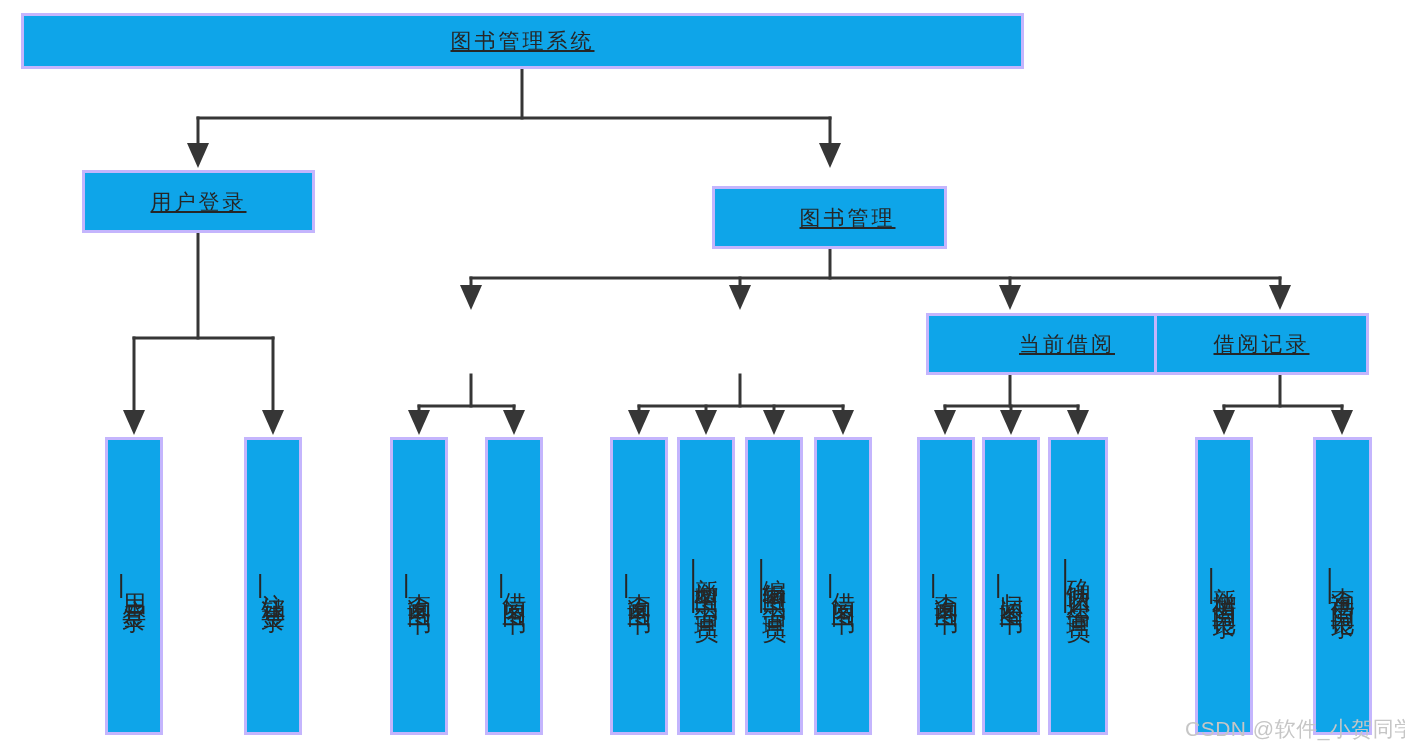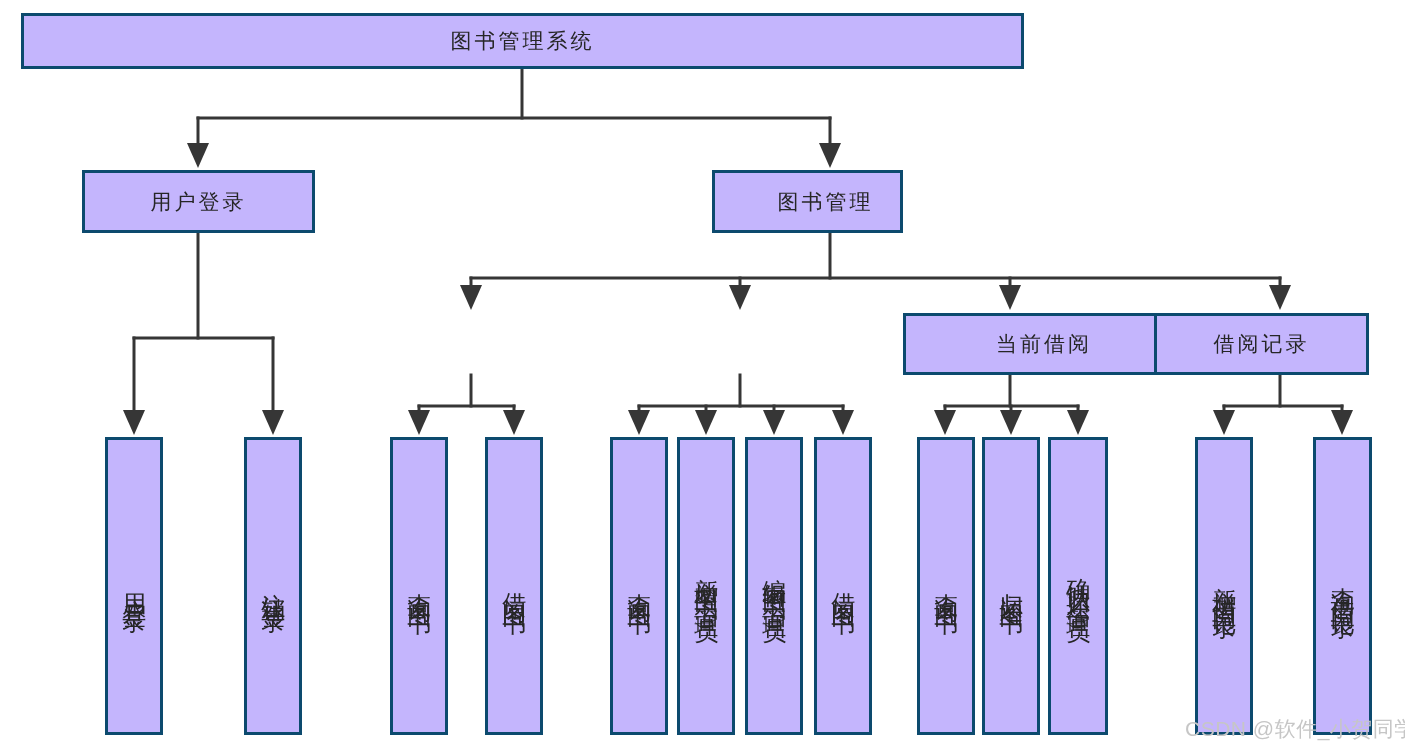--- a/index.html
+++ b/index.html
@@ -7,44 +7,45 @@
     position:relative;
     width:1405px;height:747px;
     background:#ffffff;
     overflow:hidden;
     font-family:"Liberation Sans","DejaVu Sans",sans-serif;
   }
   svg.wires{position:absolute;left:0;top:0;z-index:1;}
   .box{
     position:absolute;
     box-sizing:border-box;
-    background:#c4b5fd;
-    border:3px solid #0c4a6e;
+    background:#0ea5e9;
+    border:3px solid #c4b5fd;
     display:flex;align-items:center;justify-content:center;
     color:#262626;
     z-index:2;
+    text-decoration:underline;
   }
   .hlabel{font-size:21px;letter-spacing:3px;white-space:nowrap;}
   .leaf{width:58px;height:298px;}
   .vtext{
     writing-mode:vertical-rl;
     text-orientation:mixed;
     font-size:24px;
     letter-spacing:6px;
     line-height:1.1;
     color:#262626;
     white-space:nowrap;
   }
   
   #n-root {left:21px;  top:13px;  width:1003px; height:56px;}
   #n-user {left:82px;  top:170px; width:233px;  height:63px;}
-  #n-mgmt {left:712px; top:170px; width:191px;  height:63px;padding-left:36px;}
+  #n-mgmt {left:712px; top:186px; width:235px;  height:63px;padding-left:36px;}
   #g0 {left:363px;  top:313px; width:217px; height:62px;}
   #g1 {left:633px;  top:313px; width:215px; height:62px;}
-  #g2 {left:903px;  top:313px; width:258px; height:62px;padding-left:24px;}
+  #g2 {left:926px;  top:313px; width:258px; height:62px;padding-left:24px;}
   #g3 {left:1154px; top:313px; width:215px; height:62px;}
   #u0  {left:105px;  top:437px;}
   #u1  {left:244px;  top:437px;}
   #l00 {left:390px;  top:437px;}
   #l01 {left:485px;  top:437px;}
   #l10 {left:610px;  top:437px;}
   #l11 {left:677px;  top:437px;}
   #l12 {left:745px;  top:437px;}
   #l13 {left:814px;  top:437px;}
   #l20 {left:917px;  top:437px;}

